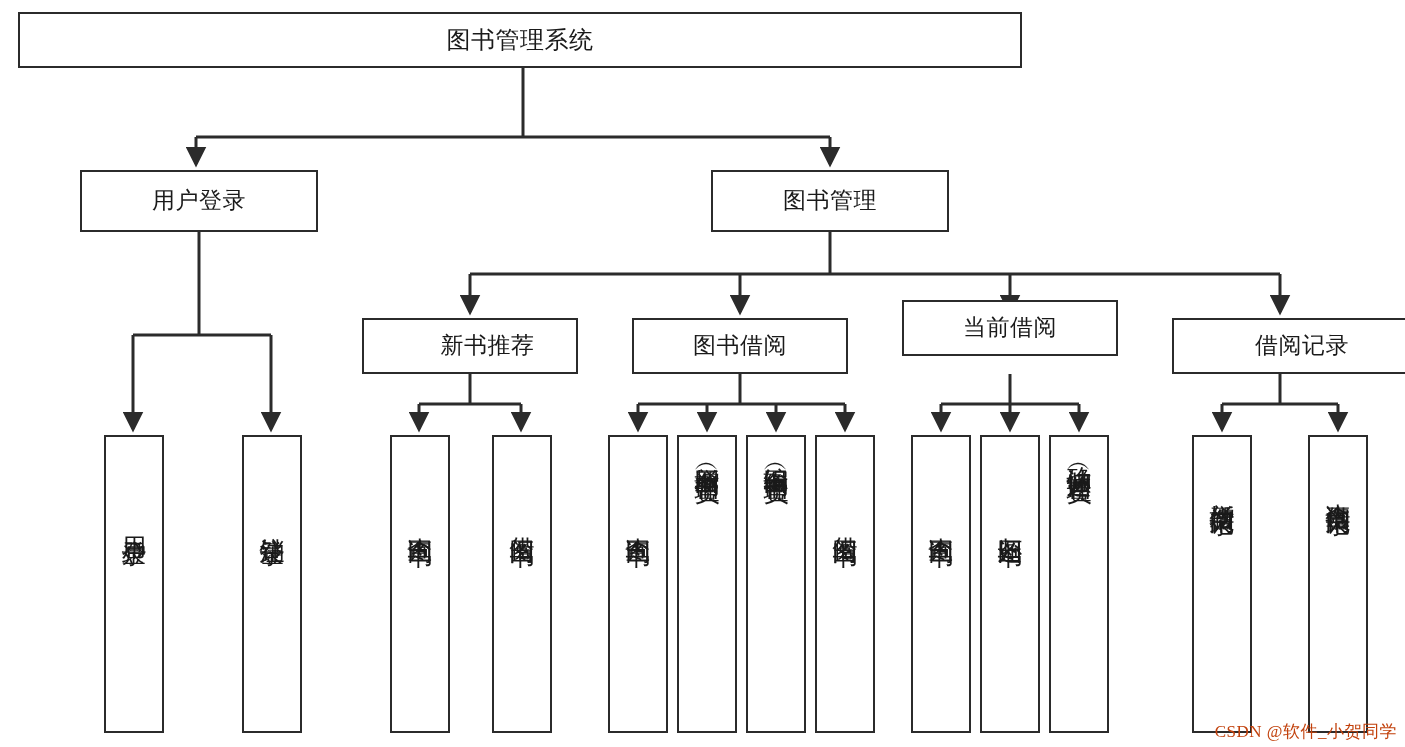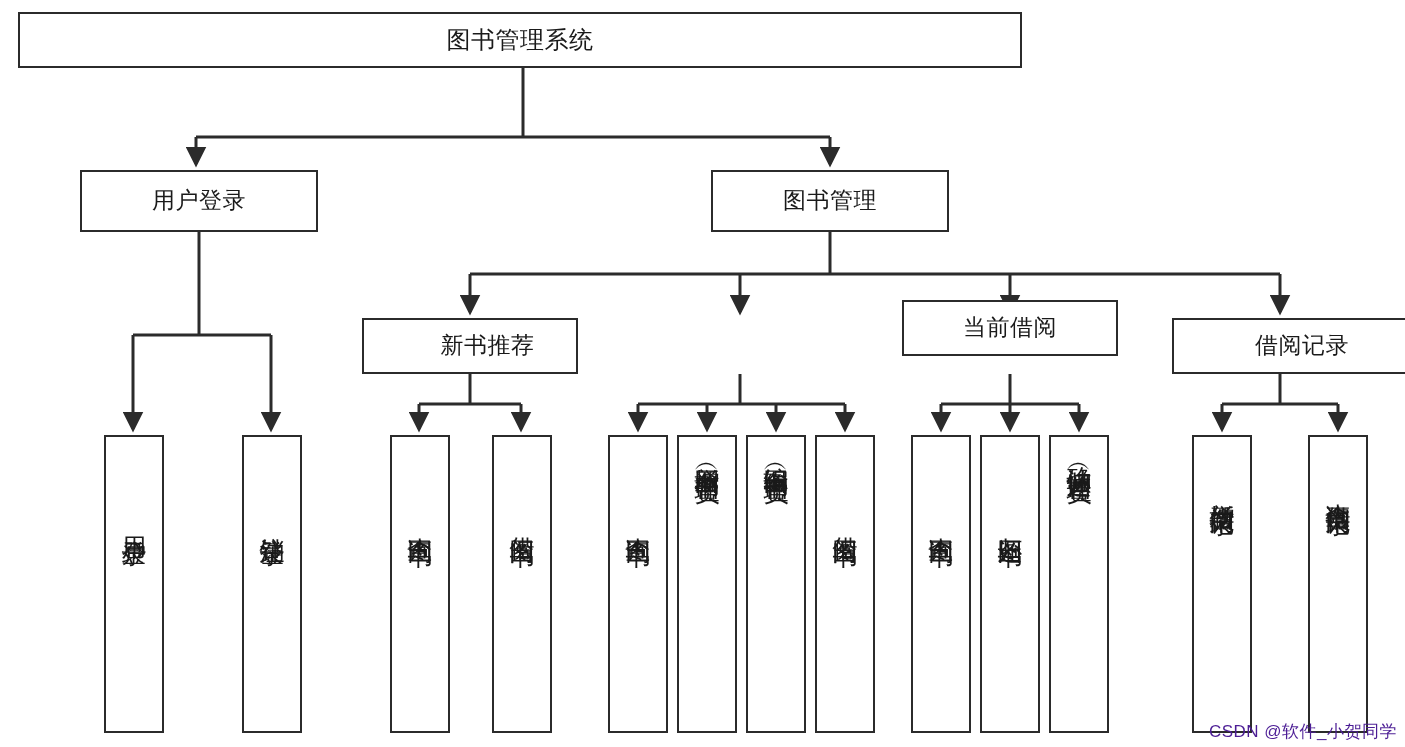--- a/index.html
+++ b/index.html
@@ -68,25 +68,25 @@
     margin-top: 40px;
   }
   .node.vert.tall .node-label {
     margin-top: 4px;
   }
   #watermark {
     position: absolute;
     right: 8px;
     bottom: 4px;
     font-size: 17px;
-    color: #4c1d95;
+    color: #c2410c;
     letter-spacing: 0.5px;
     z-index: 5;
     white-space: nowrap;
-    font-family: Liberation Sans, sans-serif;
+    font-family: Liberation Serif, serif;
     margin-left: 34px;
   }
 </style>
 </head>
 <body>
 
 <div id="diagram-root">
 
   <svg id="edge-layer" viewBox="0 0 1405 747" width="1405" height="747" xmlns="http://www.w3.org/2000/svg">
     <defs>
@@ -145,20 +145,23 @@
   <div class="node horiz" style="left:80px; top:170px; width:238px; height:62px;">
     <span class="node-label">用户登录</span>
   </div>
   <div class="node horiz" style="left:711px; top:170px; width:238px; height:62px;">
     <span class="node-label">图书管理</span>
   </div>
 
   <div class="node horiz" style="left:362px; top:318px; width:216px; height:56px;padding-left:35px;">
     <span class="node-label">新书推荐</span>
   </div>
+  <div class="node horiz" style="left:632px; top:318px; width:216px; height:56px;">
+    <span class="node-label">图书借阅</span>
+  </div>
   <div class="node horiz" style="left:902px; top:300px; width:216px; height:56px;">
     <span class="node-label">当前借阅</span>
   </div>
   <div class="node horiz" style="left:1172px; top:318px; width:260px; height:56px;">
     <span class="node-label">借阅记录</span>
   </div>
 
   <div class="node vert short" style="left:104px; top:435px; width:60px; height:298px;">
     <span class="node-label">用户登录</span>
   </div>

